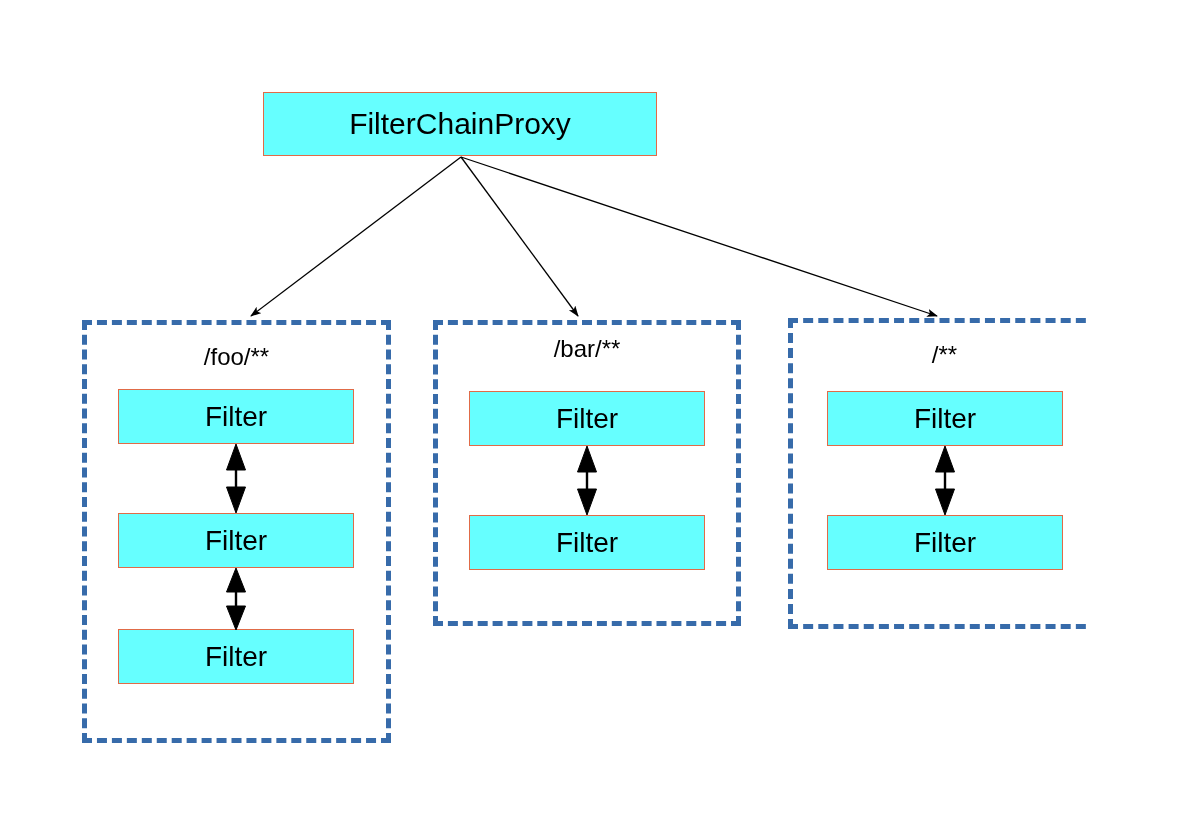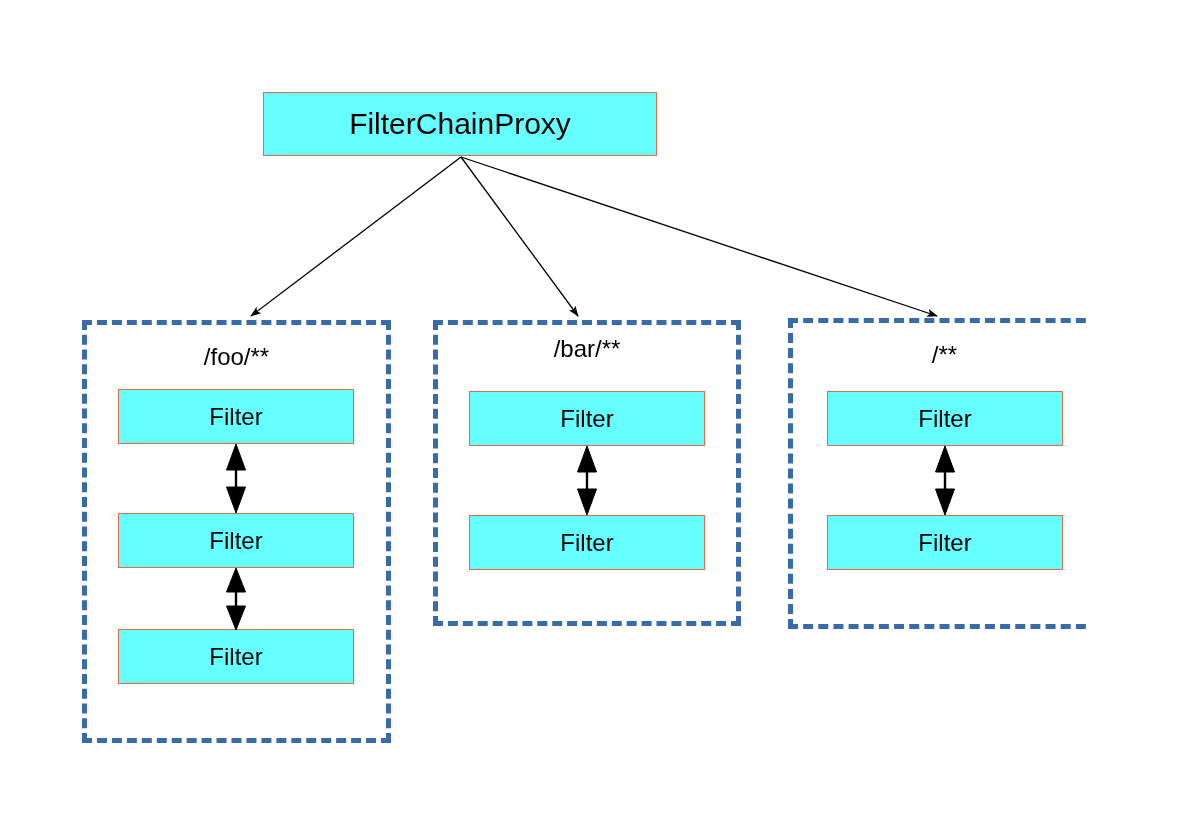--- a/index.html
+++ b/index.html
@@ -69,21 +69,21 @@
 
   
   .filter-box {
     position: absolute;
     background: #66FFFF;
     border: 1px solid #E06B48;
     box-sizing: border-box;
     display: flex;
     align-items: center;
     justify-content: center;
-    font-size: 24px;
+    font-size: 28px;
     line-height: 1;
     color: #000000;
     white-space: nowrap;
     z-index: 2;
   }
 
   
   #group-foo { left: 82px;  top: 320px; width: 309px; height: 423px; }
   #group-bar { left: 433px; top: 320px; width: 308px; height: 306px; }
   #group-all { left: 788px; top: 318px; width: 313px; height: 311px; }

